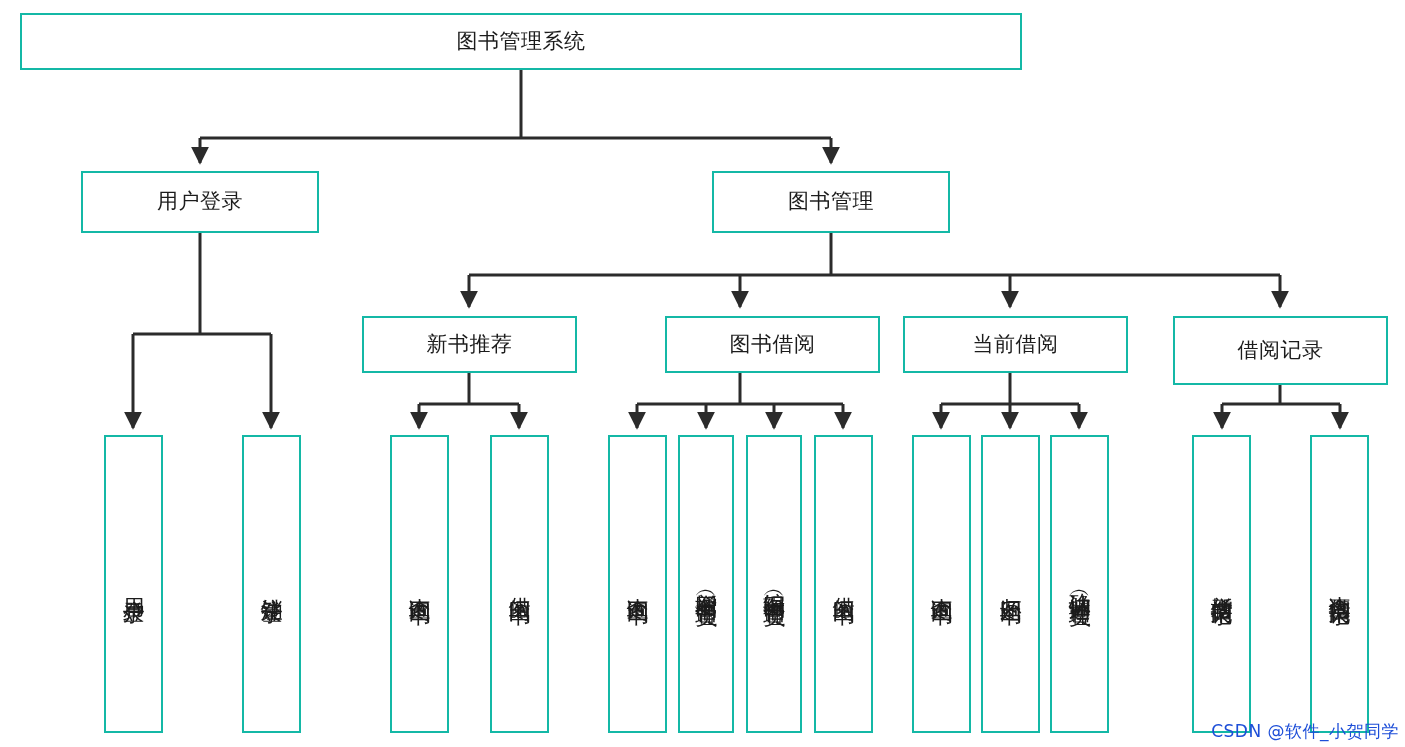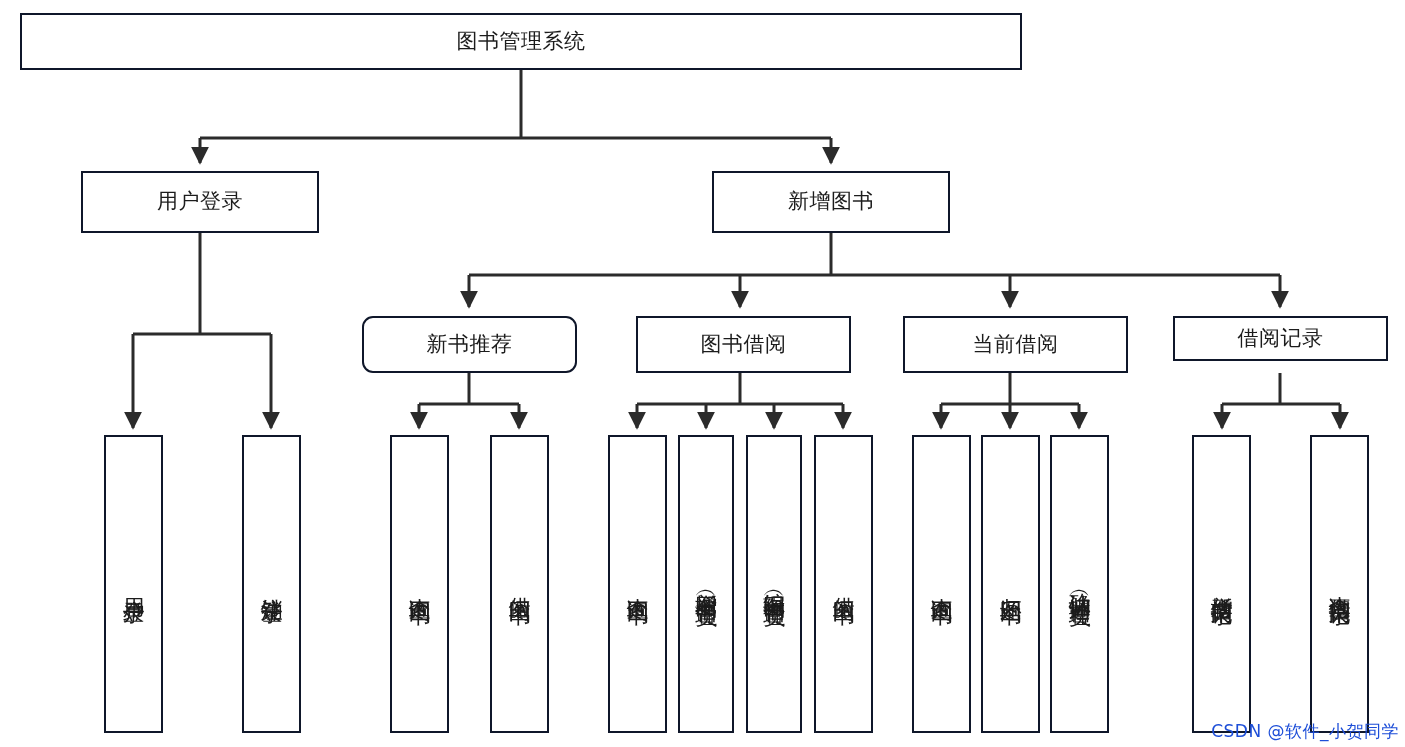--- a/index.html
+++ b/index.html
@@ -23,21 +23,21 @@
     left: 0;
     top: 0;
     width: 1405px;
     height: 747px;
     pointer-events: none;
   }
   .node {
     position: absolute;
     box-sizing: border-box;
     background: #ffffff;
-    border: 2px solid #0f172a;
+    border: 2px solid #14b8a6;
     display: flex;
     align-items: center;
     justify-content: center;
     color: #1c1c1c;
   }
   .node .label {
     text-align: center;
     line-height: 1.12;
     letter-spacing: 0.5px;
   }
@@ -127,33 +127,33 @@
   </svg>
 
   <div class="node horiz" style="left:20px; top:13px; width:1002px; height:57px;">
     <span class="label">图书管理系统</span>
   </div>
 
   <div class="node horiz" style="left:81px; top:171px; width:238px; height:62px;">
     <span class="label">用户登录</span>
   </div>
   <div class="node horiz" style="left:712px; top:171px; width:238px; height:62px;">
-    <span class="label">新增图书</span>
-  </div>
-
-  <div class="node horiz" style="left:362px; top:316px; width:215px; height:57px;border-radius:11px;">
+    <span class="label">图书管理</span>
+  </div>
+
+  <div class="node horiz" style="left:362px; top:316px; width:215px; height:57px;">
     <span class="label">新书推荐</span>
   </div>
-  <div class="node horiz" style="left:636px; top:316px; width:215px; height:57px;font-family:Liberation Serif, serif;">
+  <div class="node horiz" style="left:665px; top:316px; width:215px; height:57px;font-family:Liberation Serif, serif;">
     <span class="label">图书借阅</span>
   </div>
   <div class="node horiz" style="left:903px; top:316px; width:225px; height:57px;">
     <span class="label">当前借阅</span>
   </div>
-  <div class="node horiz" style="left:1173px; top:316px; width:215px; height:45px;">
+  <div class="node horiz" style="left:1173px; top:316px; width:215px; height:69px;">
     <span class="label">借阅记录</span>
   </div>
 
   <div class="node vert" style="left:104px; top:435px; width:59px; height:298px;">
     <span class="label">用户登录</span>
   </div>
   <div class="node vert" style="left:242px; top:435px; width:59px; height:298px;">
     <span class="label">注销登录</span>
   </div>
 

